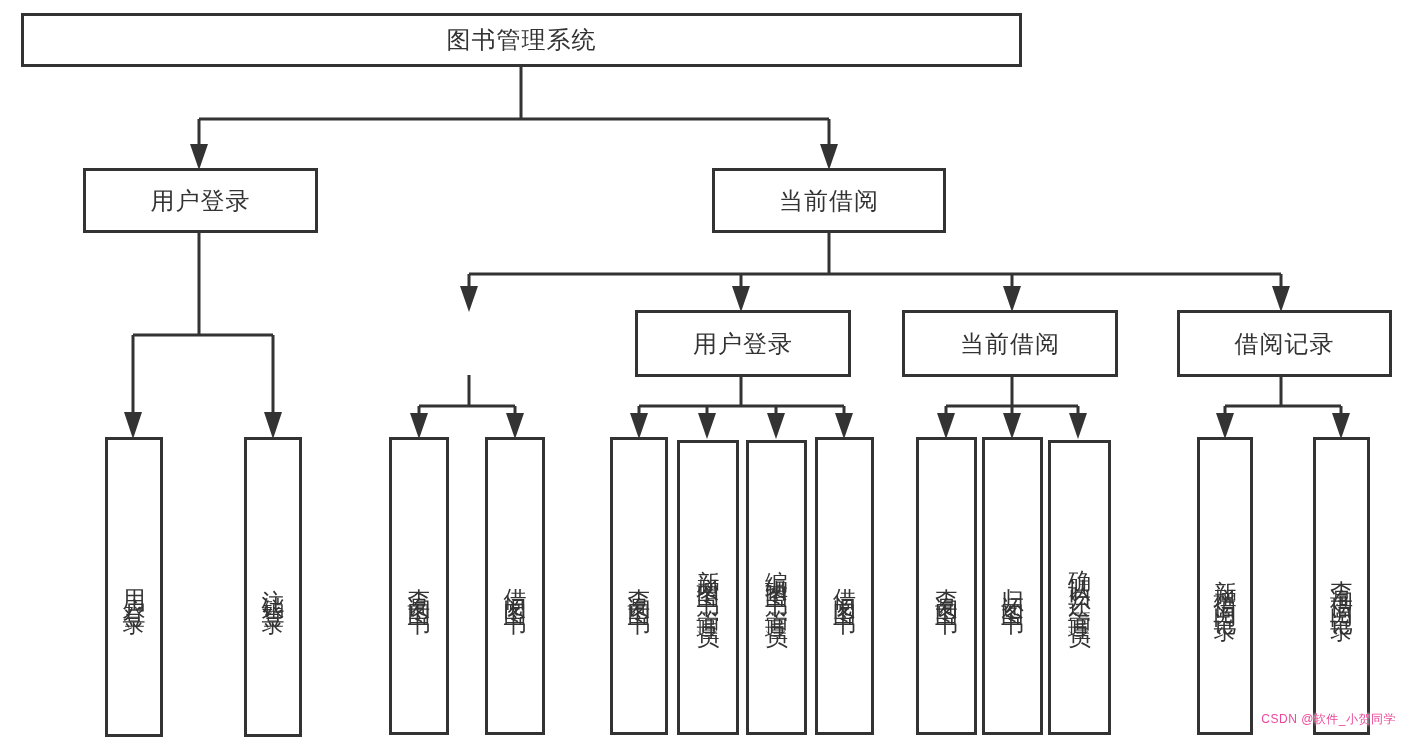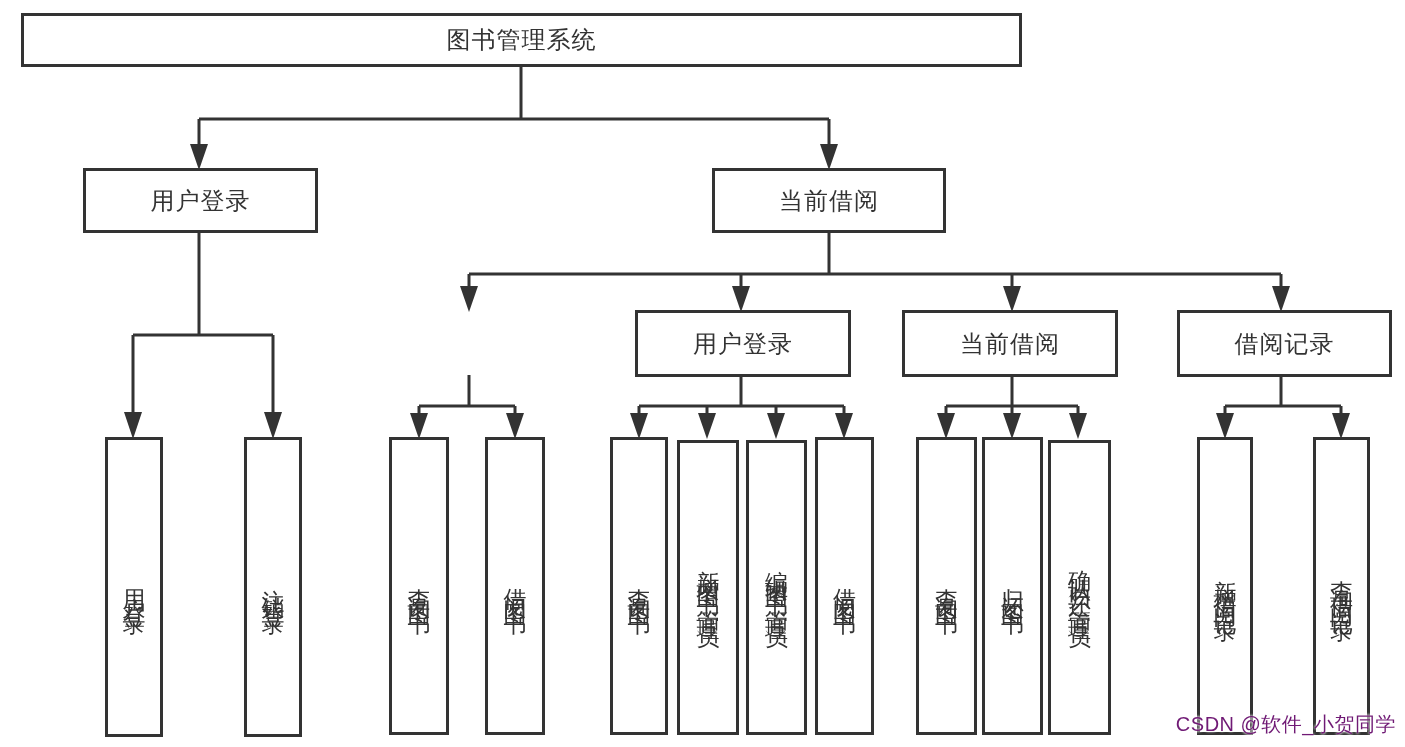--- a/index.html
+++ b/index.html
@@ -39,22 +39,22 @@
     font-size: 23px;
     letter-spacing: 8px;
     line-height: 1;
     white-space: nowrap;
   }
   .watermark {
     position: absolute;
     right: 9px;
     top: 711px;
     z-index: 3;
-    font-size: 20px;
-    color: #701a75;
+    font-size: 12px;
+    color: #ec4899;
     letter-spacing: 0.5px;
     text-shadow: 0 0 3px #ffffff, 0 0 3px #ffffff;
     white-space: nowrap;
   }
 </style>
 </head>
 <body>
 
 <div class="canvas">
 

